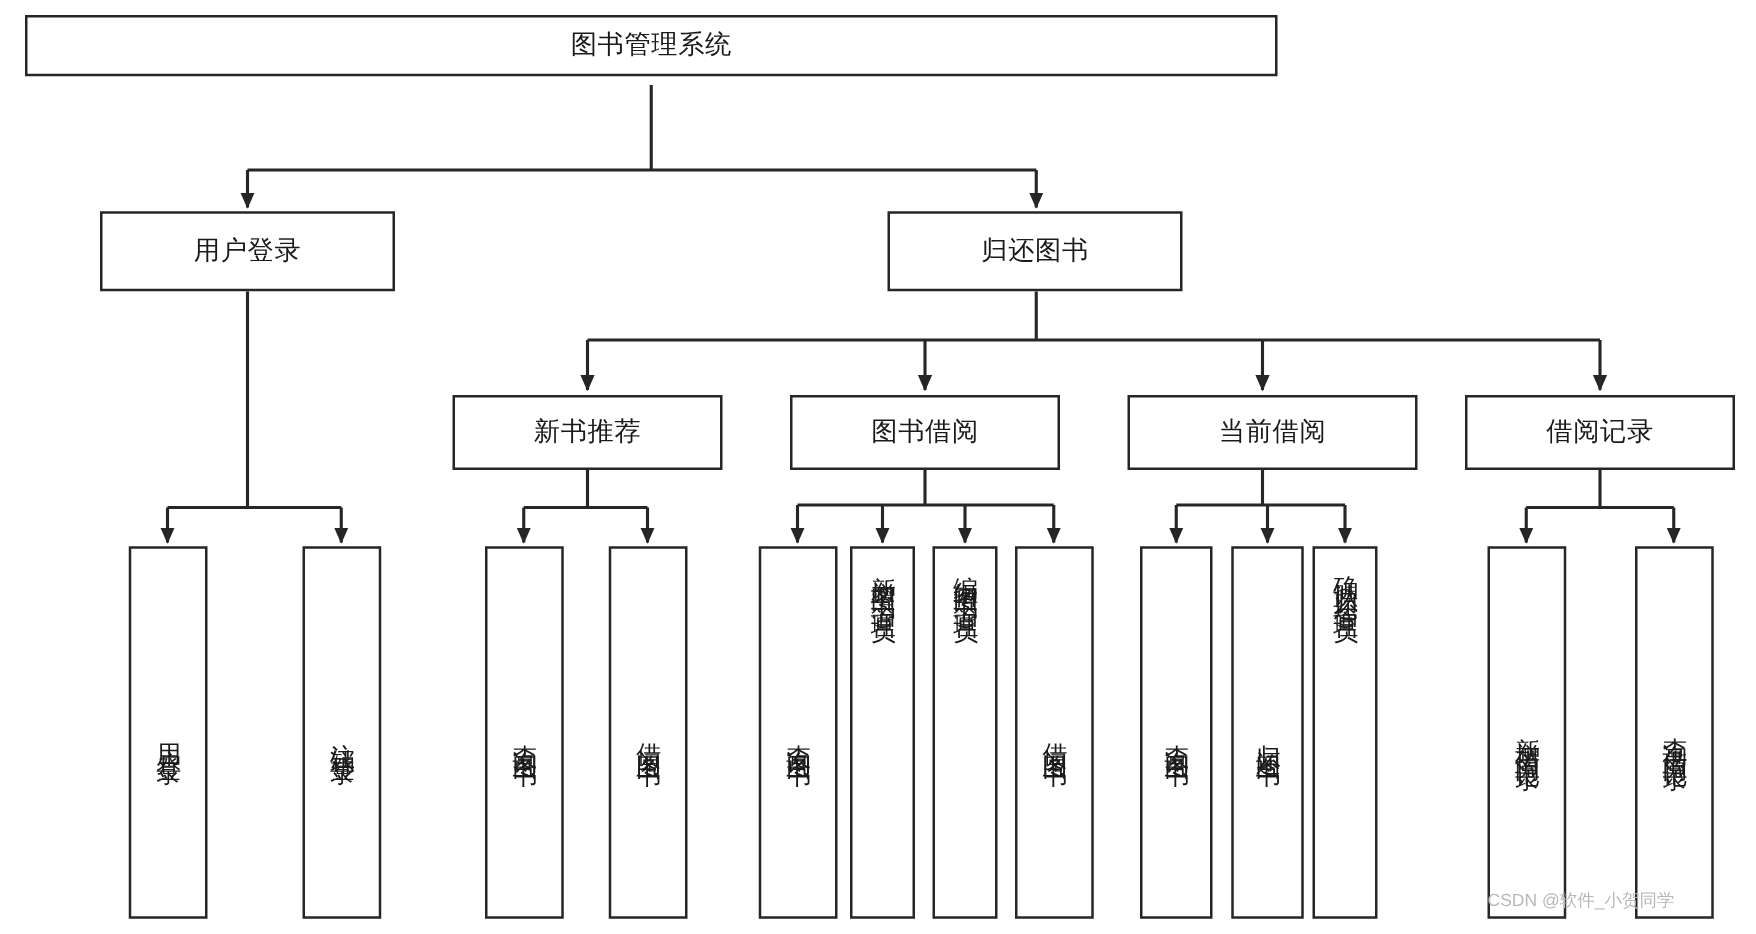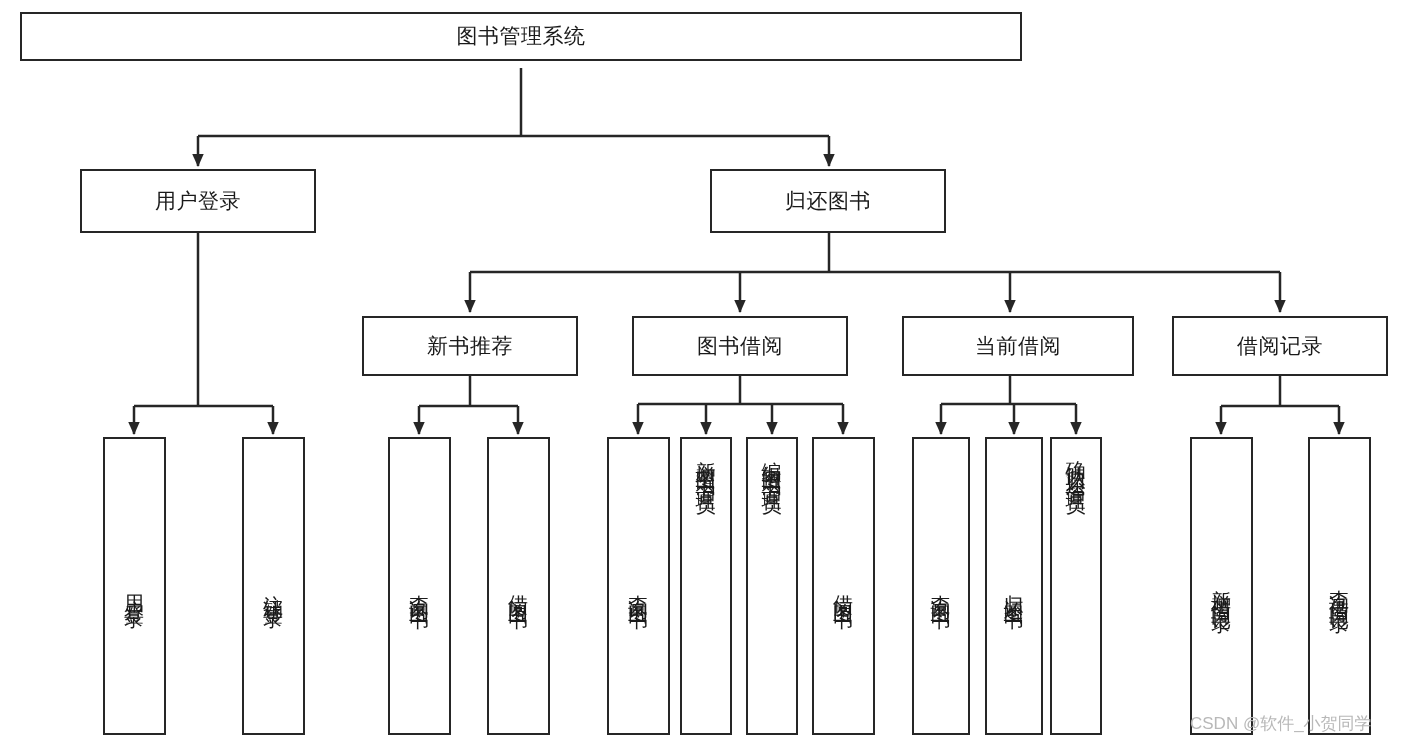--- a/index.html
+++ b/index.html
@@ -59,21 +59,21 @@
     left: 0;
     top: 0;
     width: 1405px;
     height: 747px;
     pointer-events: none;
   }
   .watermark {
     position: absolute;
     left: 1190px;
     top: 712px;
-    font-size: 17px;
+    font-size: 14px;
     color: #b8b8b8;
     white-space: nowrap;
     user-select: none;
   }
 </style>
 </head>
 <body>
 
 <div id="diagram-root">
 

